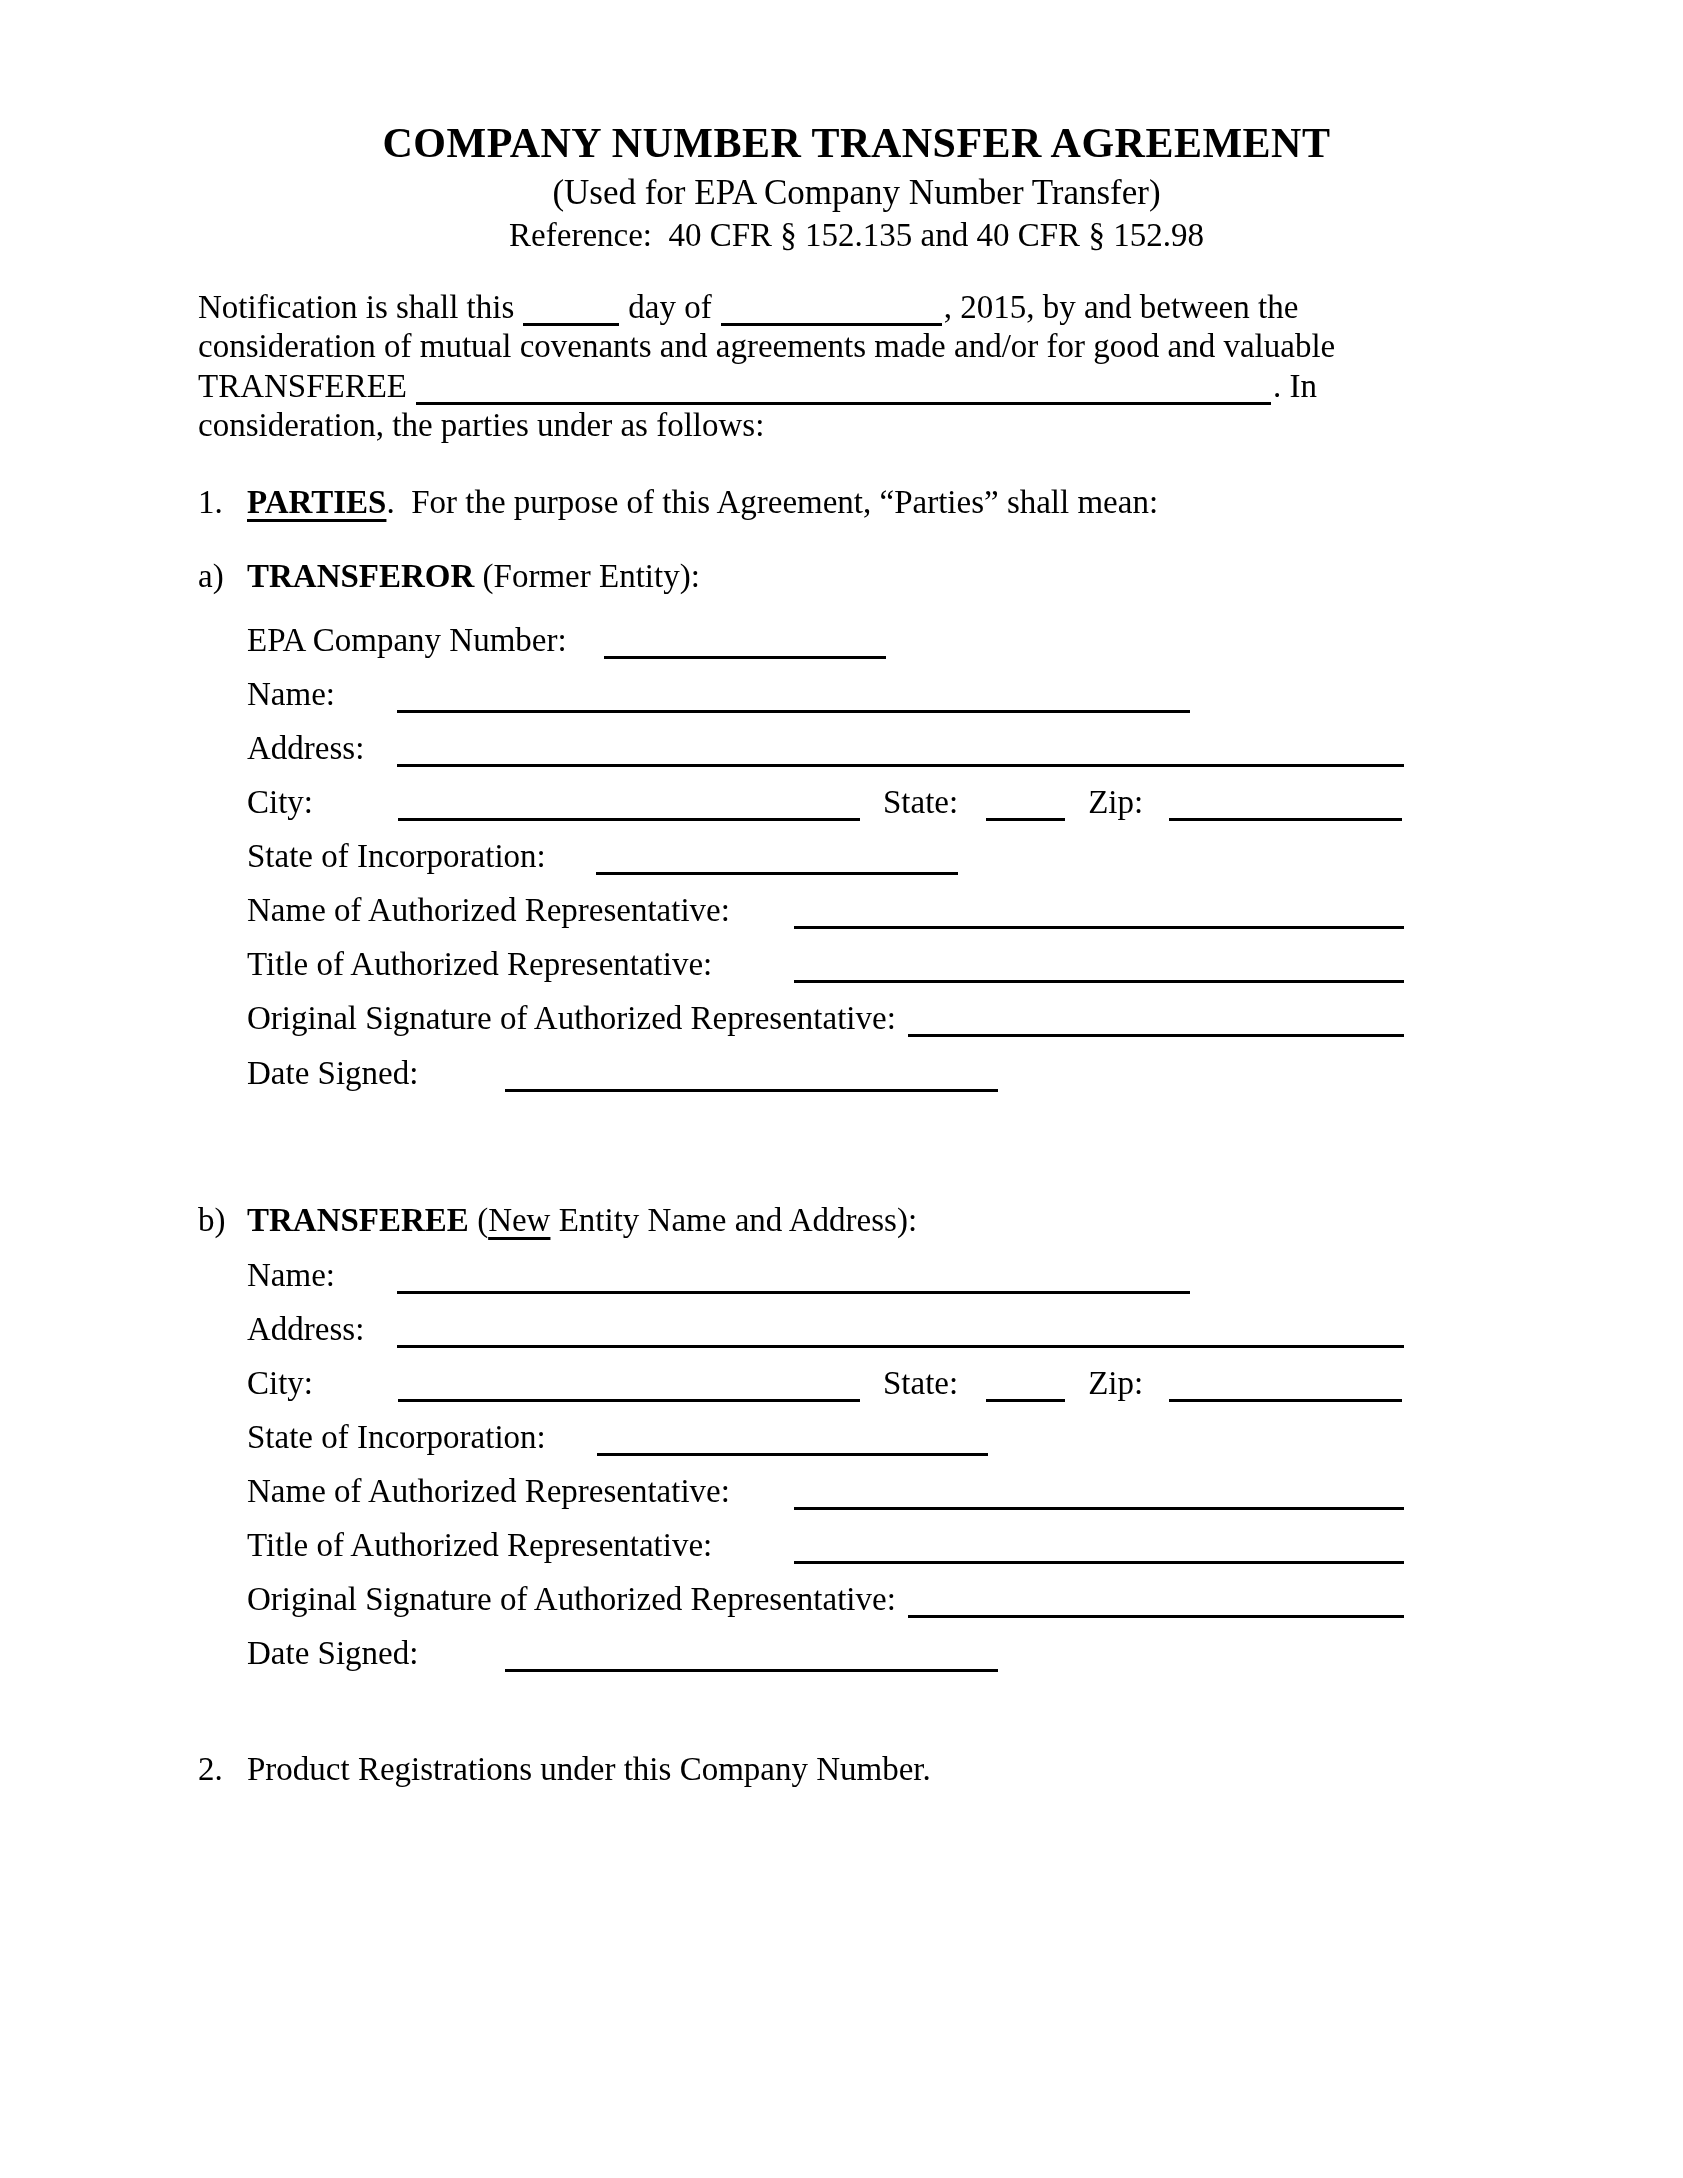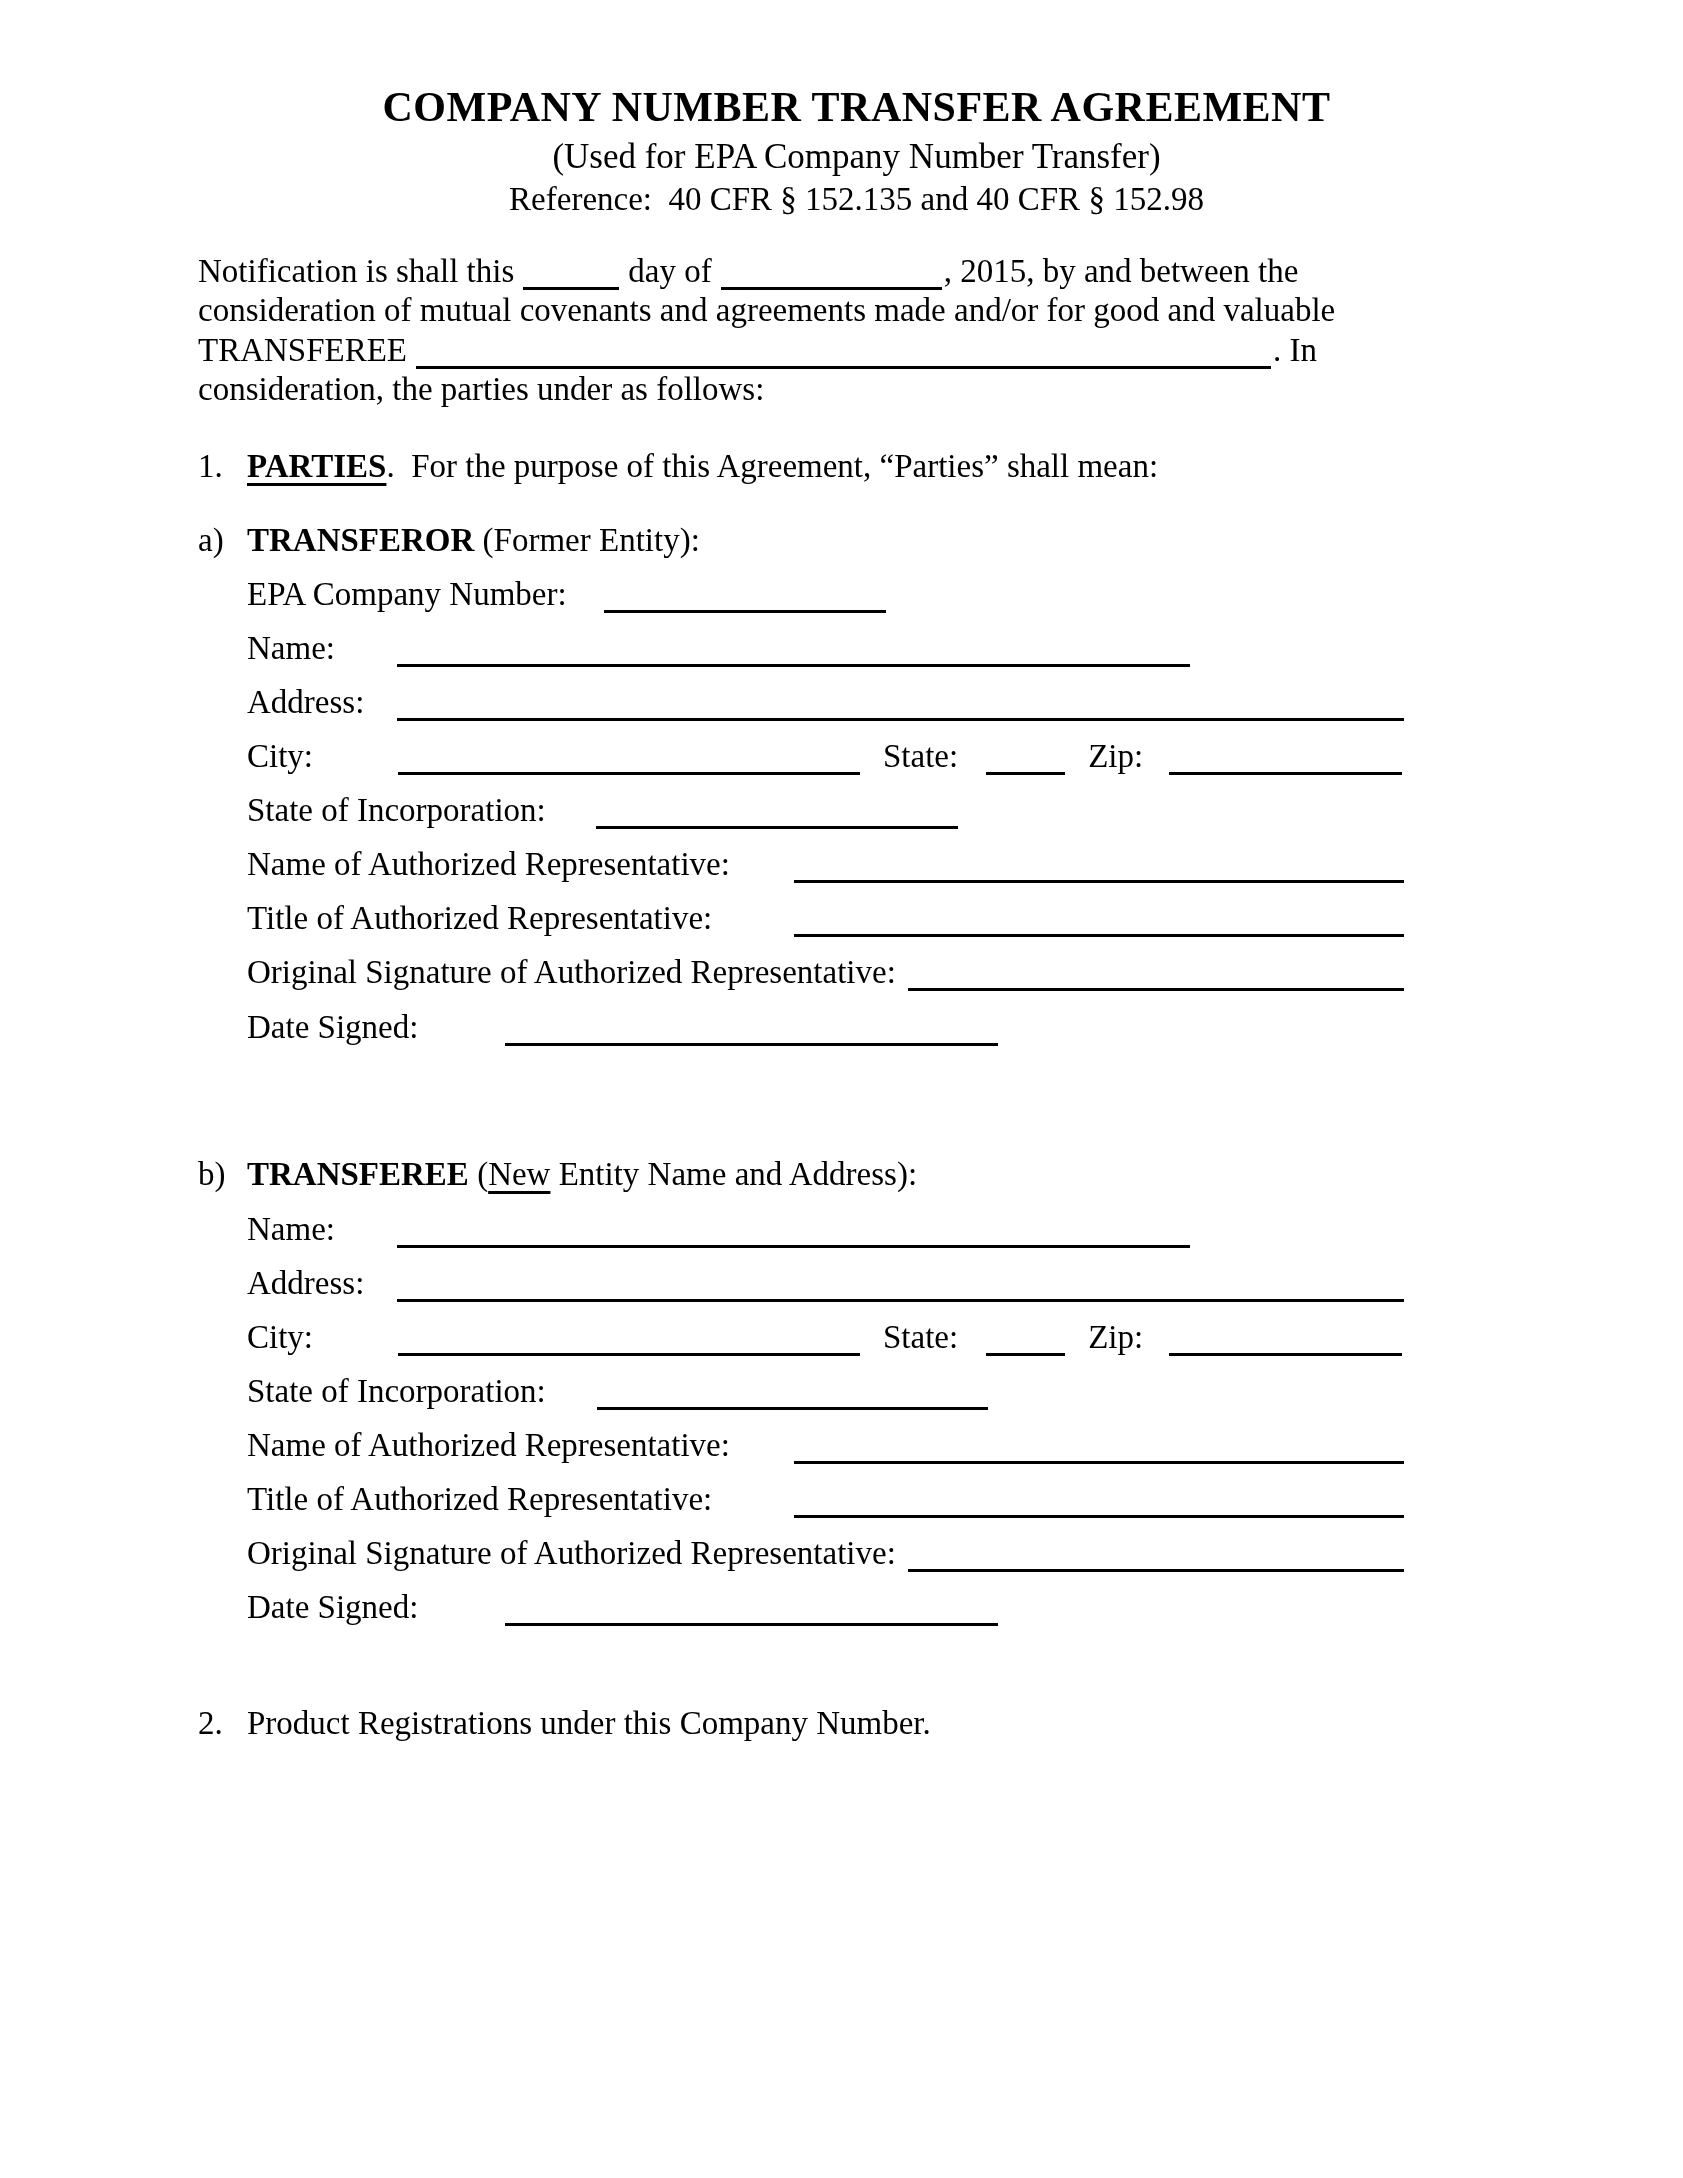--- a/index.html
+++ b/index.html
@@ -5,21 +5,21 @@
   html,body { margin:0; padding:0; background:#ffffff; }
   .page {
     position:relative;
     width:1683px; height:2178px;
     background:#ffffff;
     color:#000;
     font-family:"Liberation Serif", serif;
     font-size:33px;
     overflow:hidden;
   }
-  .content { padding:82px 168px 0 198px; }
+  .content { padding:118px 168px 0 198px; }
 
   .doc-title     { font-size:42px; font-weight:bold; text-align:center; line-height:51px; letter-spacing:0.5px; }
   .doc-subtitle  { font-size:35px; text-align:center; line-height:44px; margin-top:2px; }
   .doc-reference { font-size:33px; text-align:center; line-height:40px; }
 
   .intro { margin-top:32px; }
   .iline { line-height:39px; white-space:nowrap; }
 
   .blank {
     display:inline-block;
@@ -32,21 +32,21 @@
 
   .item  { position:relative; padding-left:49px; white-space:nowrap; }
   .marker { position:absolute; left:0; top:0; }
 
   .item-parties      { margin-top:37px; line-height:40px; }
   .part-heading-a    { margin-top:34px; line-height:40px; }
   .part-heading-b    { margin-top:107px; line-height:40px; }
   .item-registration { margin-top:77px; line-height:39px; white-space:normal; }
   .item-registration .line { white-space:nowrap; line-height:39px; }
 
-  .fields { margin-top:14px; }
+  .fields { margin-top:24px; }
   .frow { padding-left:49px; line-height:40px; margin-bottom:14px; white-space:nowrap; }
   .flabel { display:inline-block; }
 
   .bold { font-weight:bold; }
   .uword {
     text-decoration:underline;
     text-decoration-thickness:3px;
     text-underline-offset:6px;
   }
 </style>

